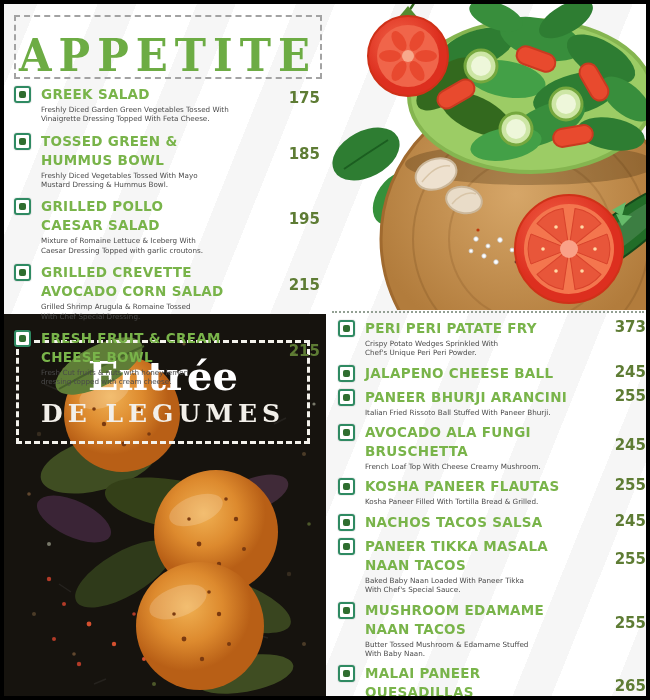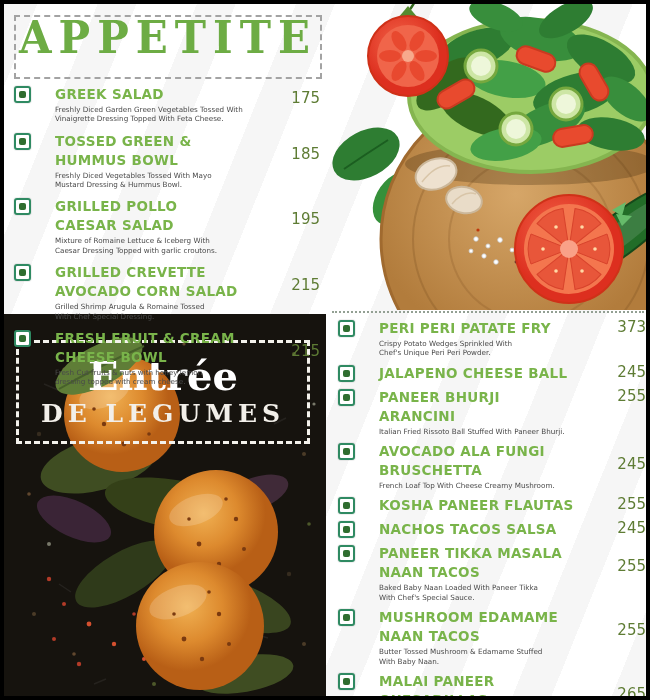--- a/index.html
+++ b/index.html
@@ -5,39 +5,39 @@
   html,body{margin:0;padding:0;}
   #page{position:relative;width:650px;height:700px;background:#ffffff;overflow:hidden;
         font-family:"DejaVu Sans", sans-serif;}
   #page::before{content:"";position:absolute;inset:0;
         background:repeating-linear-gradient(112deg, rgba(0,0,0,0.035) 0 36px, transparent 36px 92px);
         z-index:0;}
   .frame{position:absolute;inset:0;border:4px solid #000;z-index:50;pointer-events:none;}
 
   
   .appetite-box{position:absolute;left:14px;top:15px;width:304px;height:60px;
-        border:2px dashed #a3a3a3;display:flex;align-items:flex-start;justify-content:center;z-index:2;}
+        border:2px dashed #a3a3a3;display:flex;align-items:flex-end;justify-content:center;z-index:2;}
   .appetite-title{font-family:"DejaVu Serif", serif;font-weight:bold;font-size:42px;
         letter-spacing:7px;color:#6dac44;line-height:1;transform:scaleY(1.05);}
 
   
   .items{position:absolute;z-index:2;}
   #left-items{left:14px;top:84px;width:306px;}
   #right-items{left:338px;top:318px;width:308px;}
-  .menu-row{display:flex;align-items:flex-start;gap:24px;margin-bottom:7px;}
+  .menu-row{display:flex;align-items:flex-start;gap:10px;margin-bottom:7px;}
   #right-items .menu-row{margin-bottom:5px;}
   .veg{flex:0 0 13px;width:13px;height:13px;margin-top:2px;border:2px solid #2f8a62;border-radius:3px;
        background:#fff;display:flex;align-items:center;justify-content:center;
        box-shadow:0 0 0 1px rgba(0,0,0,0.06);}
   .veg-dot{width:7px;height:7px;border-radius:2px;background:#2f6d2f;}
   .item-main{flex:1;min-width:0;}
   .item-name{font-weight:700;font-size:13.5px;line-height:1.08;letter-spacing:.3px;color:#79b44a;
        white-space:pre-line;}
   .item-desc{font-size:7.2px;line-height:1.3;color:#4a4a4a;white-space:pre-line;margin-top:2px;}
-  .item-price{flex:0 0 42px;text-align:right;font-weight:400;font-size:15px;color:#5e7c34;padding-top:5px;}
+  .item-price{flex:0 0 42px;text-align:right;font-weight:700;font-size:15px;color:#5e7c34;padding-top:5px;}
 
   
   .section-divider{position:absolute;left:332px;top:311px;width:312px;height:0;
        border-top:2px dotted #93a093;z-index:2;}
 
   
   .salad-photo{position:absolute;left:326px;top:4px;width:320px;height:306px;z-index:1;}
   .entree-photo{position:absolute;left:4px;top:314px;width:322px;height:382px;background:#16130e;
        overflow:hidden;z-index:1;}
   .entree-photo svg{position:absolute;inset:0;}
@@ -370,21 +370,21 @@
           <span class="veg-dot"></span>
         </span>
       <span class="item-main"><span class="item-name">AVOCADO ALA FUNGI
 BRUSCHETTA</span><span class="item-desc" style="display:block">French Loaf Top With Cheese Creamy Mushroom.</span></span>
       <span class="item-price" style="padding-top:14px">245</span>
     </div>
     <div class="menu-row">
       <span class="veg">
           <span class="veg-dot"></span>
         </span>
-      <span class="item-main"><span class="item-name">KOSHA PANEER FLAUTAS</span></span>
+      <span class="item-main"><span class="item-name">KOSHA PANEER FLAUTAS</span><span class="item-desc" style="display:block">Kosha Paneer Filled With Tortilla Bread &amp; Grilled.</span></span>
       <span class="item-price" style="padding-top:0">255</span>
     </div>
     <div class="menu-row">
       <span class="veg">
           <span class="veg-dot"></span>
         </span>
       <span class="item-main"><span class="item-name">NACHOS TACOS SALSA</span></span>
       <span class="item-price" style="padding-top:0">245</span>
     </div>
     <div class="menu-row">

